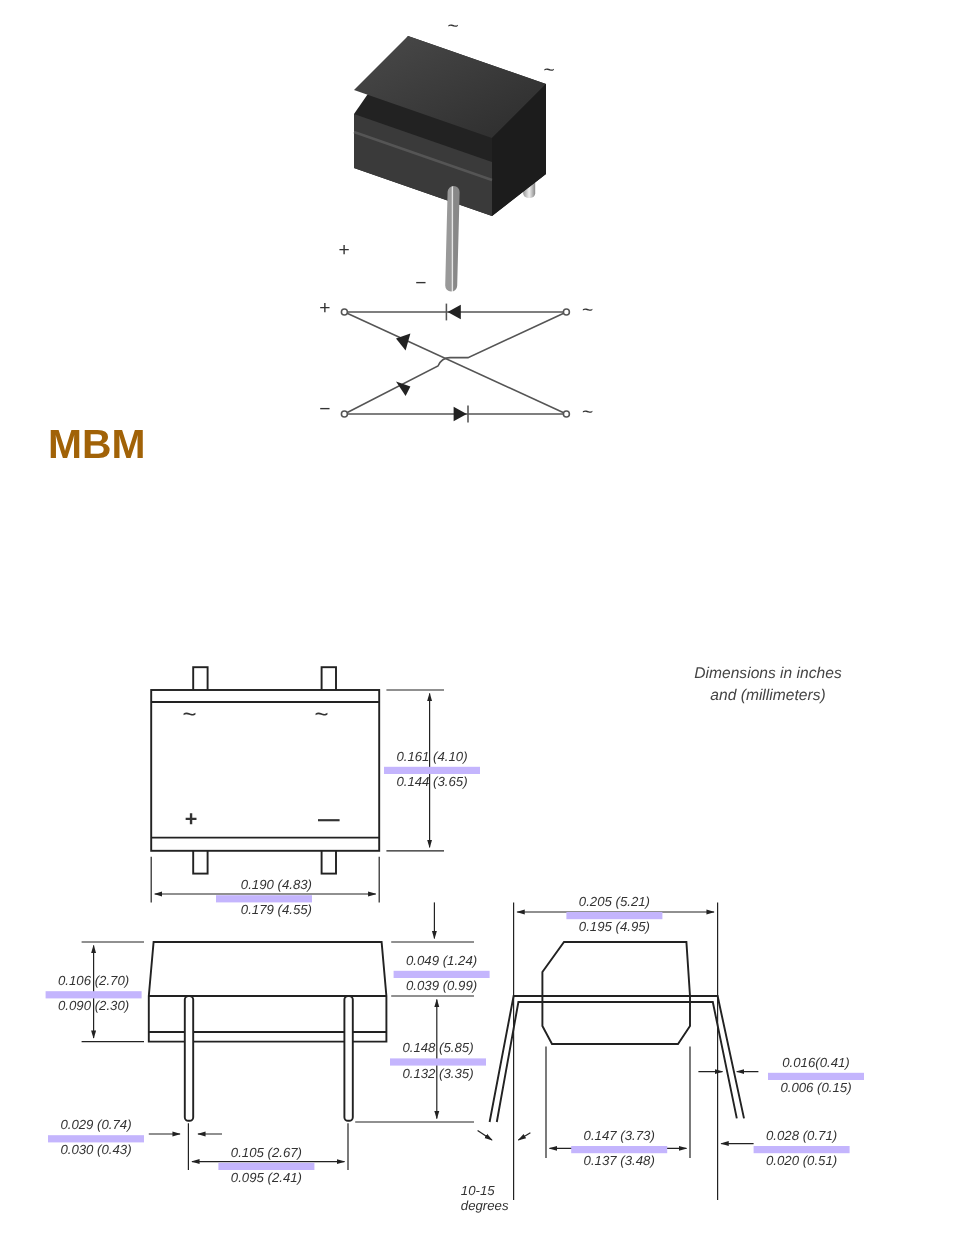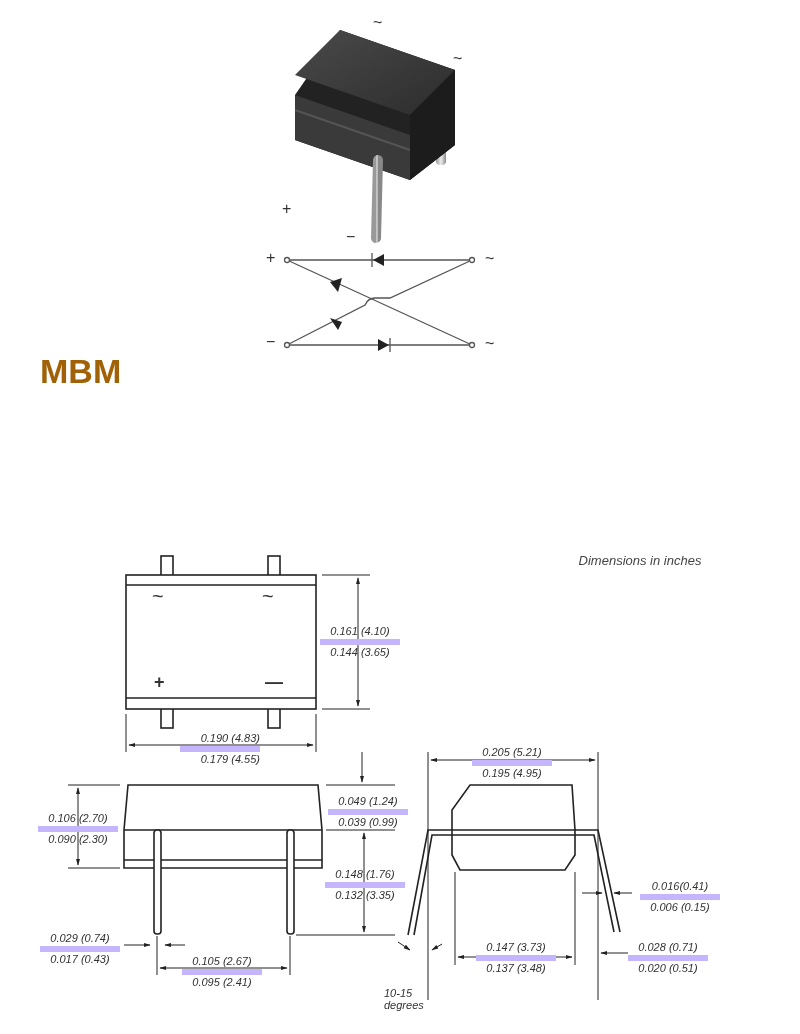--- a/index.html
+++ b/index.html
@@ -122,20 +122,21 @@
 
 <span class="lbl" style="left:266px;top:249px;">+</span>
 <span class="lbl" style="left:266px;top:333px;">−</span>
 <span class="lbl" style="left:485px;top:250px;">~</span>
 <span class="lbl" style="left:485px;top:335px;">~</span>
 
 <div class="title">MBM</div>
 
 <div class="note">
   <div>Dimensions in inches</div>
+  <div>and (millimeters)</div>
 </div>
 
 <span class="lbl" style="left:152px;top:585px;font-size:20px;">~</span>
 <span class="lbl" style="left:262px;top:585px;font-size:20px;">~</span>
 <span class="lbl" style="left:154px;top:672px;font-size:18px;font-weight:bold;">+</span>
 <span class="lbl" style="left:265px;top:672px;font-size:18px;font-weight:bold;">—</span>
 
 <div class="dim" style="left:320px;top:625px;width:80px;">
     <span class="top">0.161 (4.10)</span>
     <span class="bot">0.144 (3.65)</span>
@@ -147,26 +148,26 @@
 
 <div class="dim" style="left:38px;top:812px;width:80px;">
     <span class="top">0.106 (2.70)</span>
     <span class="bot">0.090 (2.30)</span>
   </div>
 <div class="dim" style="left:328px;top:795px;width:80px;">
     <span class="top">0.049 (1.24)</span>
     <span class="bot">0.039 (0.99)</span>
   </div>
 <div class="dim" style="left:325px;top:868px;width:80px;">
-    <span class="top">0.148 (1.76)</span>
+    <span class="top">0.148 (5.85)</span>
     <span class="bot">0.132 (3.35)</span>
   </div>
 <div class="dim" style="left:40px;top:932px;width:80px;">
     <span class="top">0.029 (0.74)</span>
-    <span class="bot">0.017 (0.43)</span>
+    <span class="bot">0.030 (0.43)</span>
   </div>
 <div class="dim" style="left:182px;top:955px;width:80px;">
     <span class="top">0.105 (2.67)</span>
     <span class="bot">0.095 (2.41)</span>
   </div>
 
 <div class="dim" style="left:472px;top:746px;width:80px;">
     <span class="top">0.205 (5.21)</span>
     <span class="bot">0.195 (4.95)</span>
   </div>

